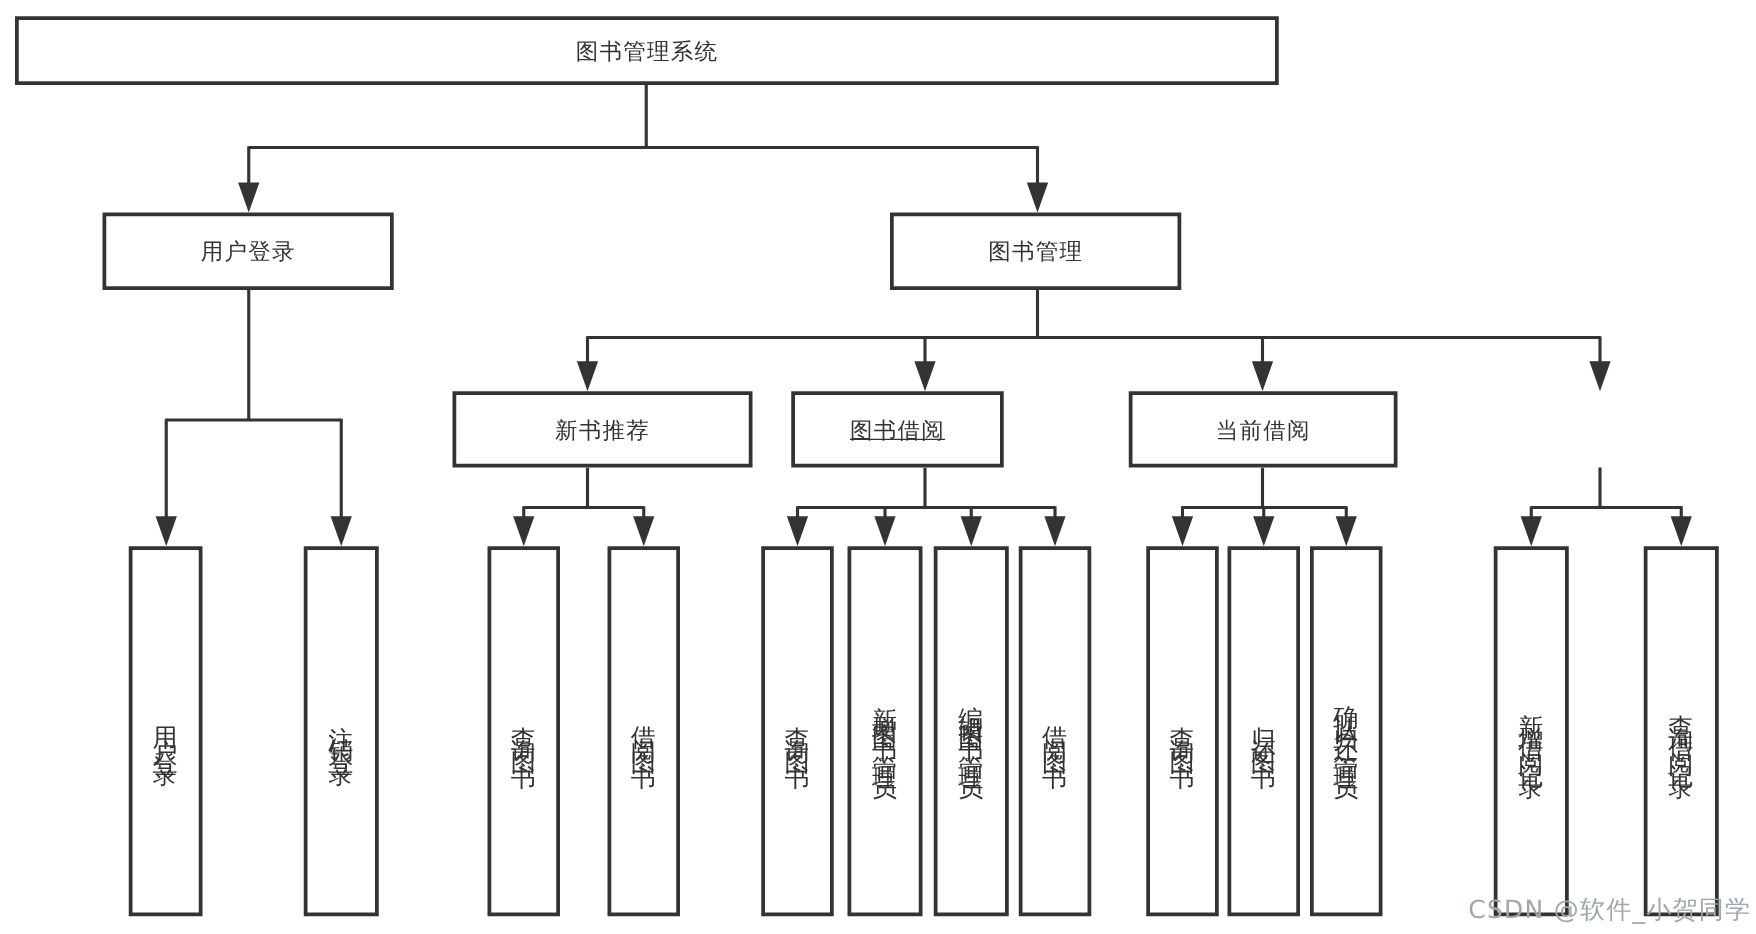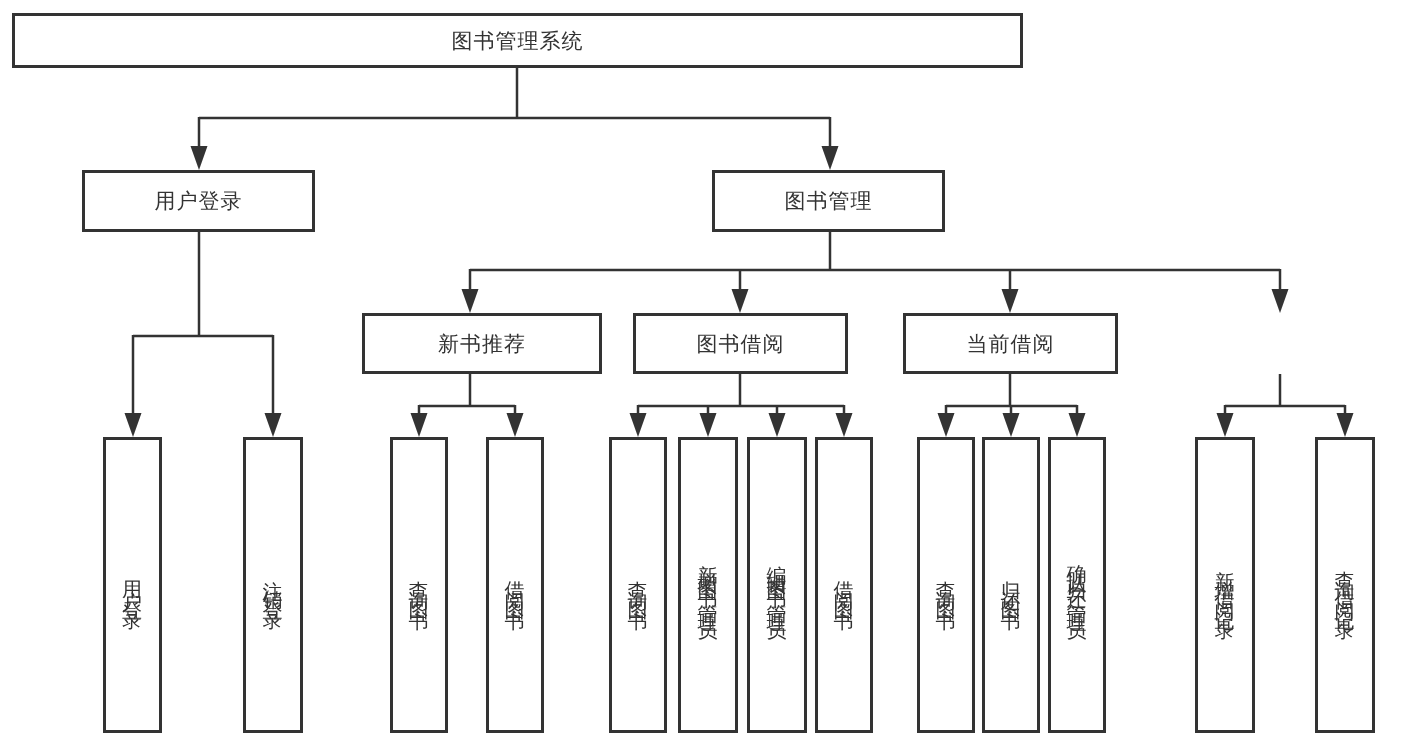--- a/index.html
+++ b/index.html
@@ -13,41 +13,41 @@
   }
   svg.wires{position:absolute;left:0;top:0;width:1405px;height:747px;}
   .node{
     position:absolute;
     box-sizing:border-box;
     border:3px solid #333;
     background:#fff;
     display:flex;
     align-items:center;
     justify-content:center;
-    font-size:21px;
+    font-size:18px;
     letter-spacing:1px;
     color:#333;
   }
   .node.leaf{
     font-size:20px;
   }
   .leaf .vtext{
     writing-mode:vertical-rl;
     text-orientation:mixed;
     letter-spacing:10px;
     line-height:1;
     white-space:nowrap;
   }
   .leaf .vtext.long{letter-spacing:8px;}
   
   .n-root      {left:12px;  top:13px;  width:1011px; height:55px;}
   .n-l2-a      {left:82px;  top:170px; width:233px;  height:62px;}
   .n-l2-b      {left:712px; top:170px; width:233px;  height:62px;}
   .n-l3-a      {left:362px; top:313px; width:240px;  height:61px;}
-  .n-l3-b      {left:633px; top:313px; width:215px;  height:61px;}
+  .n-l3-b      {left:633px; top:313px; width:170px;  height:61px;text-decoration:underline;}
   .n-l3-c      {left:903px; top:313px; width:215px;  height:61px;}
   .n-l3-d      {left:1172px;top:313px; width:215px;  height:61px;}
   .leaf        {top:437px;  height:296px;}
   .n-g1-1{left:103px;width:59px;}
   .n-g1-2{left:243px;width:60px;}
   .n-g2-1{left:390px;width:58px;}
   .n-g2-2{left:486px;width:58px;}
   .n-g3-1{left:609px;width:58px;}
   .n-g3-2{left:678px;width:60px;}
   .n-g3-3{left:747px;width:60px;}
@@ -196,13 +196,14 @@
     <span class="vtext long">确认归还（管理员）</span>
   </div>
 
   <div class="node leaf n-g5-1">
     <span class="vtext">新增借阅记录</span>
   </div>
   <div class="node leaf n-g5-2">
     <span class="vtext">查询借阅记录</span>
   </div>
 
+  <div class="watermark">CSDN @软件_小贺同学</div>
 </div>
 
 </body></html>

